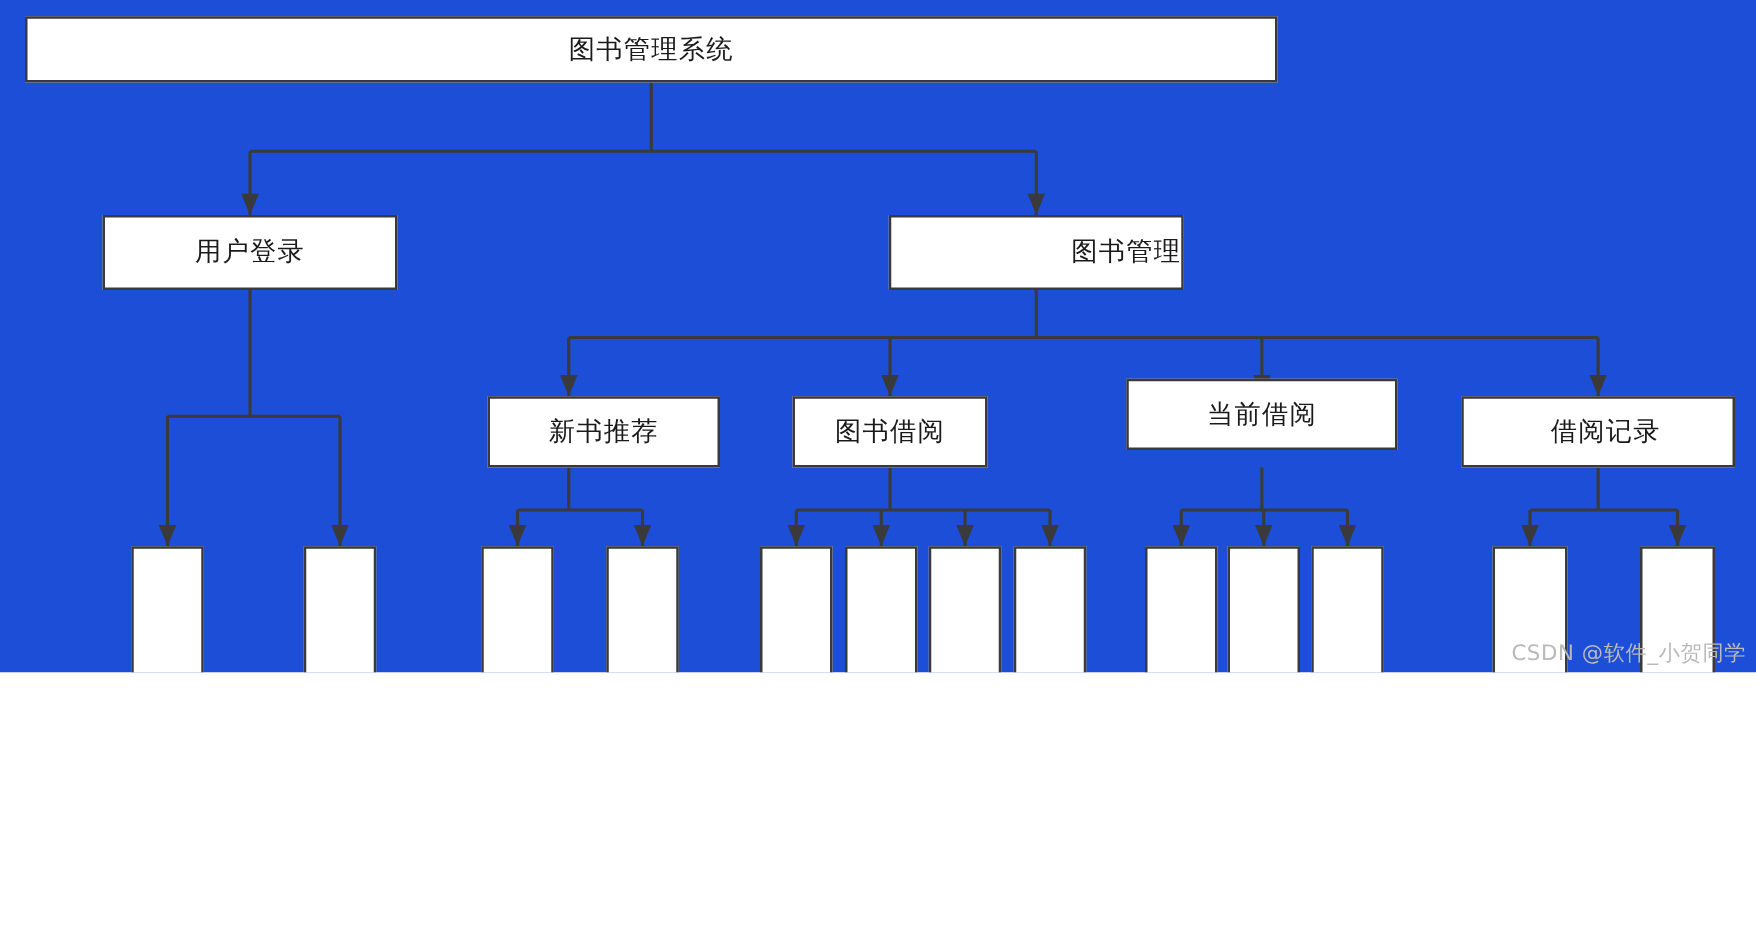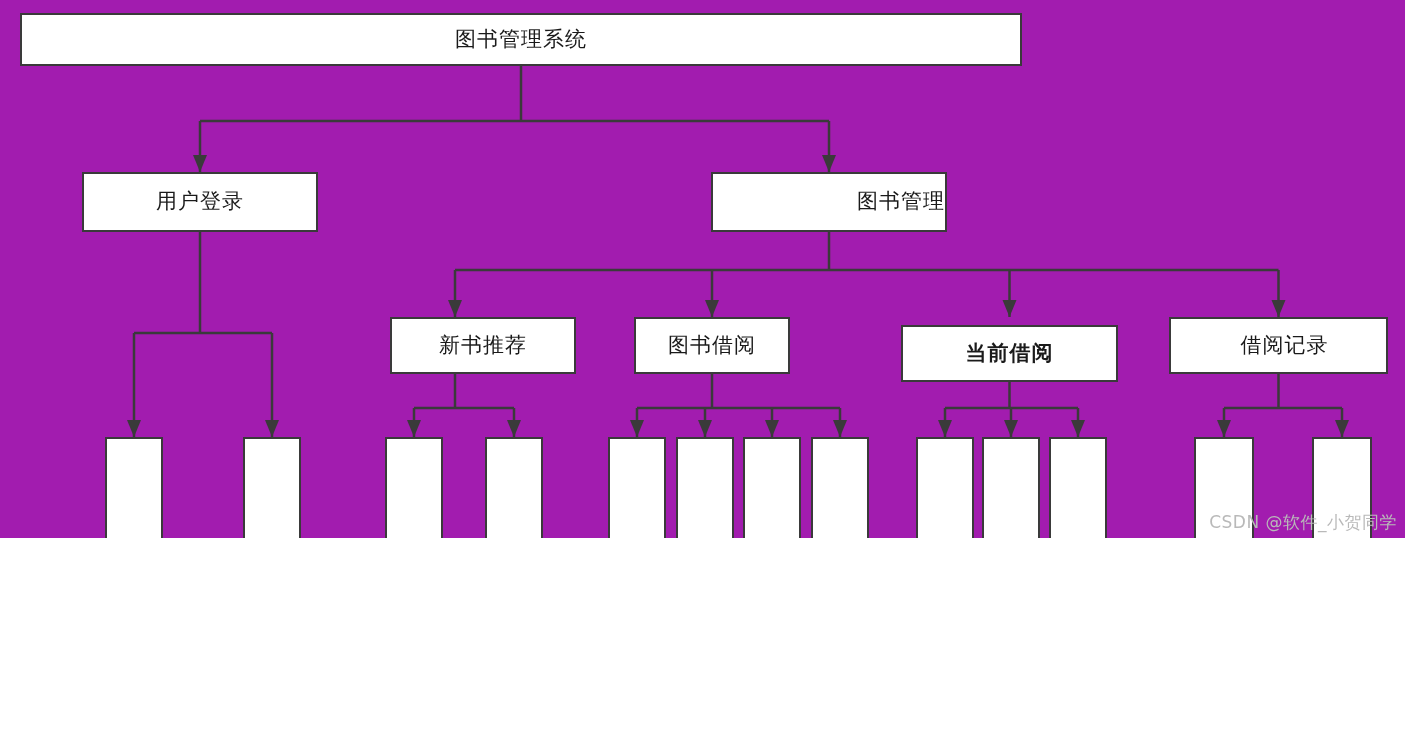--- a/index.html
+++ b/index.html
@@ -8,21 +8,21 @@
     padding: 0;
     background: #ffffff;
   }
   body {
     font-family: "DejaVu Sans", "Liberation Sans", sans-serif;
   }
   #canvas {
     position: relative;
     width: 1405px;
     height: 538px;
-    background: #a21caf;
+    background: #1d4ed8;
     overflow: hidden;
   }
   #edges {
     position: absolute;
     left: 0;
     top: 0;
     width: 1405px;
     height: 747px;
   }
   .node {
@@ -136,21 +136,21 @@
       </div>
       <div class="node h" style="left: 711px; top: 172px; width: 236px; height: 60px; border-color: rgb(58, 58, 58); color: rgb(26, 26, 26); justify-content: flex-end;">
         <span class="label">图书管理</span>
       </div>
       <div class="node h" style="left: 362px; top: 317px; width: 186px; height: 57px; border-color: rgb(58, 58, 58); color: rgb(26, 26, 26); margin-left: 28px;">
         <span class="label">新书推荐</span>
       </div>
       <div class="node h" style="left: 634px; top: 317px; width: 156px; height: 57px; border-color: rgb(58, 58, 58); color: rgb(26, 26, 26);">
         <span class="label">图书借阅</span>
       </div>
-      <div class="node h" style="left: 901px; top: 325px; width: 217px; height: 57px; border-color: rgb(58, 58, 58); color: rgb(26, 26, 26); font-weight: bold;">
+      <div class="node h" style="left: 901px; top: 303px; width: 217px; height: 57px; border-color: rgb(58, 58, 58); color: rgb(26, 26, 26);">
         <span class="label">当前借阅</span>
       </div>
       <div class="node h" style="left: 1169px; top: 317px; width: 219px; height: 57px; border-color: rgb(58, 58, 58); color: rgb(26, 26, 26); padding-left: 12px;">
         <span class="label">借阅记录</span>
       </div>
       <div class="node v" style="left: 105px; top: 437px; width: 58px; height: 297px; border-color: rgb(58, 58, 58); color: rgb(26, 26, 26);">
         <span class="label">用户登录</span>
       </div>
       <div class="node v" style="left: 243px; top: 437px; width: 58px; height: 297px; border-color: rgb(58, 58, 58); color: rgb(26, 26, 26);">
         <span class="label">注销登录</span>

